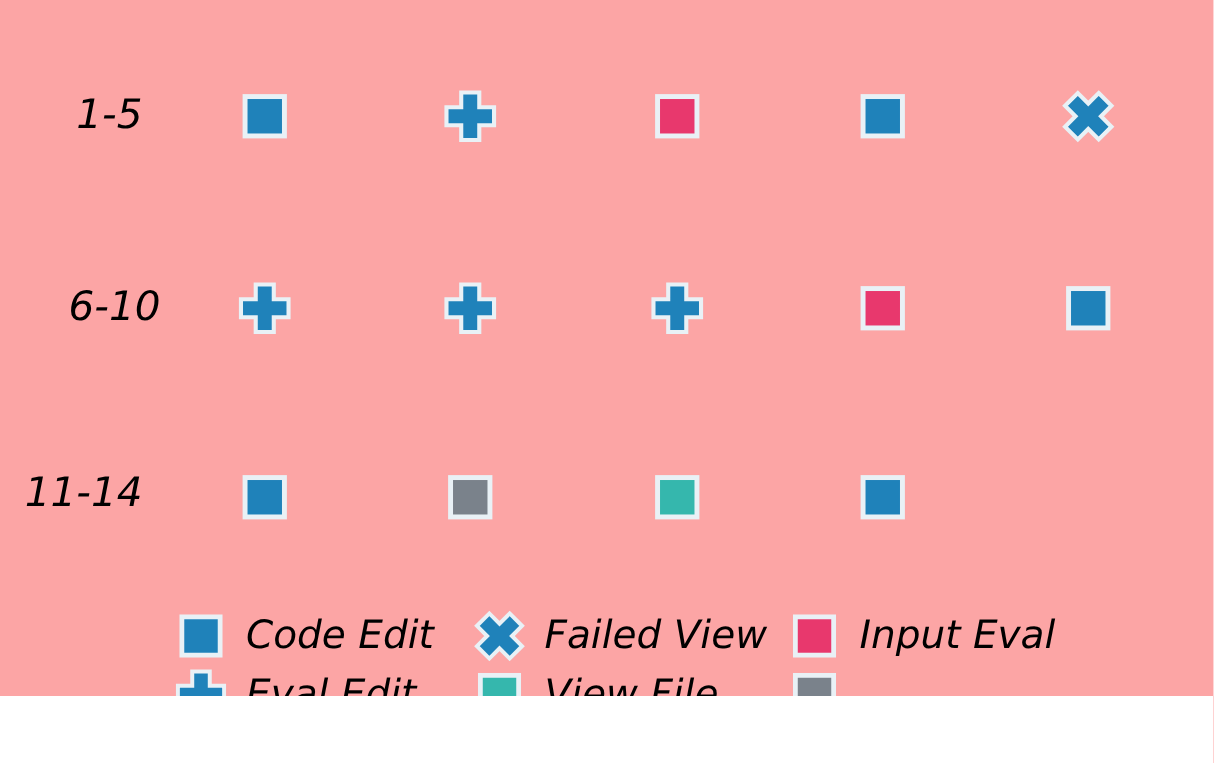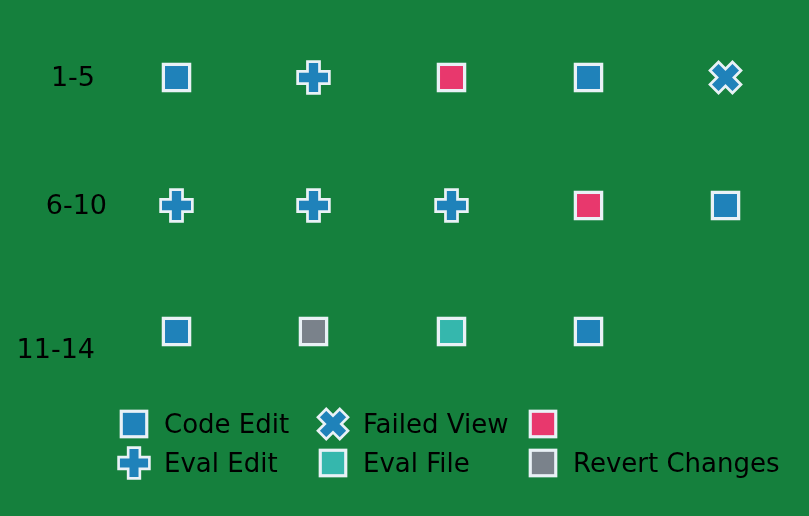--- a/index.html
+++ b/index.html
@@ -4,23 +4,24 @@
 <style>
   html, body {
     margin: 0;
     padding: 0;
     background: #ffffff;
     font-family: "DejaVu Sans", "Liberation Sans", sans-serif;
   }
   #canvas {
     position: relative;
     width: 809px;
-    height: 516px;
-    background: #15803d;
+    height: 464px;
+    background: #fca5a5;
     overflow: hidden;
+    font-style: italic;
   }
   .row-label {
     position: absolute;
     left: 0;
     width: 95px;
     text-align: right;
     font-size: 27px;
     line-height: 34px;
     color: #000000;
     white-space: nowrap;
@@ -100,21 +101,21 @@
       <span class="marker" style="left: 570.5px; top: 187.5px;">
         <svg width="35" height="35" viewBox="0 0 32 32">
           <rect x="4" y="4" width="24" height="24" fill="#e8386d" stroke="#e9f1f6" stroke-width="3"></rect>
         </svg>
       </span>
       <span class="marker" style="left: 707.5px; top: 187.5px;">
         <svg width="35" height="35" viewBox="0 0 32 32">
           <rect x="4" y="4" width="24" height="24" fill="#1f82ba" stroke="#e9f1f6" stroke-width="3"></rect>
         </svg>
       </span>
-      <div class="row-label" style="top: 332px;">11-14</div>
+      <div class="row-label" style="top: 312px;">11-14</div>
       <span class="marker" style="left: 158.5px; top: 313.5px;">
         <svg width="35" height="35" viewBox="0 0 32 32">
           <rect x="4" y="4" width="24" height="24" fill="#1f82ba" stroke="#e9f1f6" stroke-width="3"></rect>
         </svg>
       </span>
       <span class="marker" style="left: 295.5px; top: 313.5px;">
         <svg width="35" height="35" viewBox="0 0 32 32">
           <rect x="4" y="4" width="24" height="24" fill="#7a828b" stroke="#e9f1f6" stroke-width="3"></rect>
         </svg>
       </span>
@@ -145,39 +146,39 @@
           </svg>
         </span>
         <span class="lbl">Failed View</span>
       </div>
       <div class="legend-item">
         <span class="mk">
           <svg width="34" height="34" viewBox="0 0 32 32">
             <rect x="4" y="4" width="24" height="24" fill="#e8386d" stroke="#e9f1f6" stroke-width="3"></rect>
           </svg>
         </span>
+        <span class="lbl">Input Eval</span>
       </div>
       <div class="legend-item">
         <span class="mk">
           <svg width="34" height="34" viewBox="0 0 32 32">
             <path d="M10.5 1.5 H21.5 V10.5 H30.5 V21.5 H21.5 V30.5 H10.5 V21.5 H1.5 V10.5 H10.5 Z" fill="#1f82ba" stroke="#e9f1f6" stroke-width="2.5"></path>
           </svg>
         </span>
         <span class="lbl">Eval Edit</span>
       </div>
       <div class="legend-item">
         <span class="mk">
           <svg width="34" height="34" viewBox="0 0 32 32">
             <rect x="4" y="4" width="24" height="24" fill="#35b7ad" stroke="#e9f1f6" stroke-width="3"></rect>
           </svg>
         </span>
-        <span class="lbl">Eval File</span>
+        <span class="lbl">View File</span>
       </div>
       <div class="legend-item">
         <span class="mk">
           <svg width="34" height="34" viewBox="0 0 32 32">
             <rect x="4" y="4" width="24" height="24" fill="#7a828b" stroke="#e9f1f6" stroke-width="3"></rect>
           </svg>
         </span>
-        <span class="lbl">Revert Changes</span>
       </div>
     </div>
 </div>
 
 </body></html>

